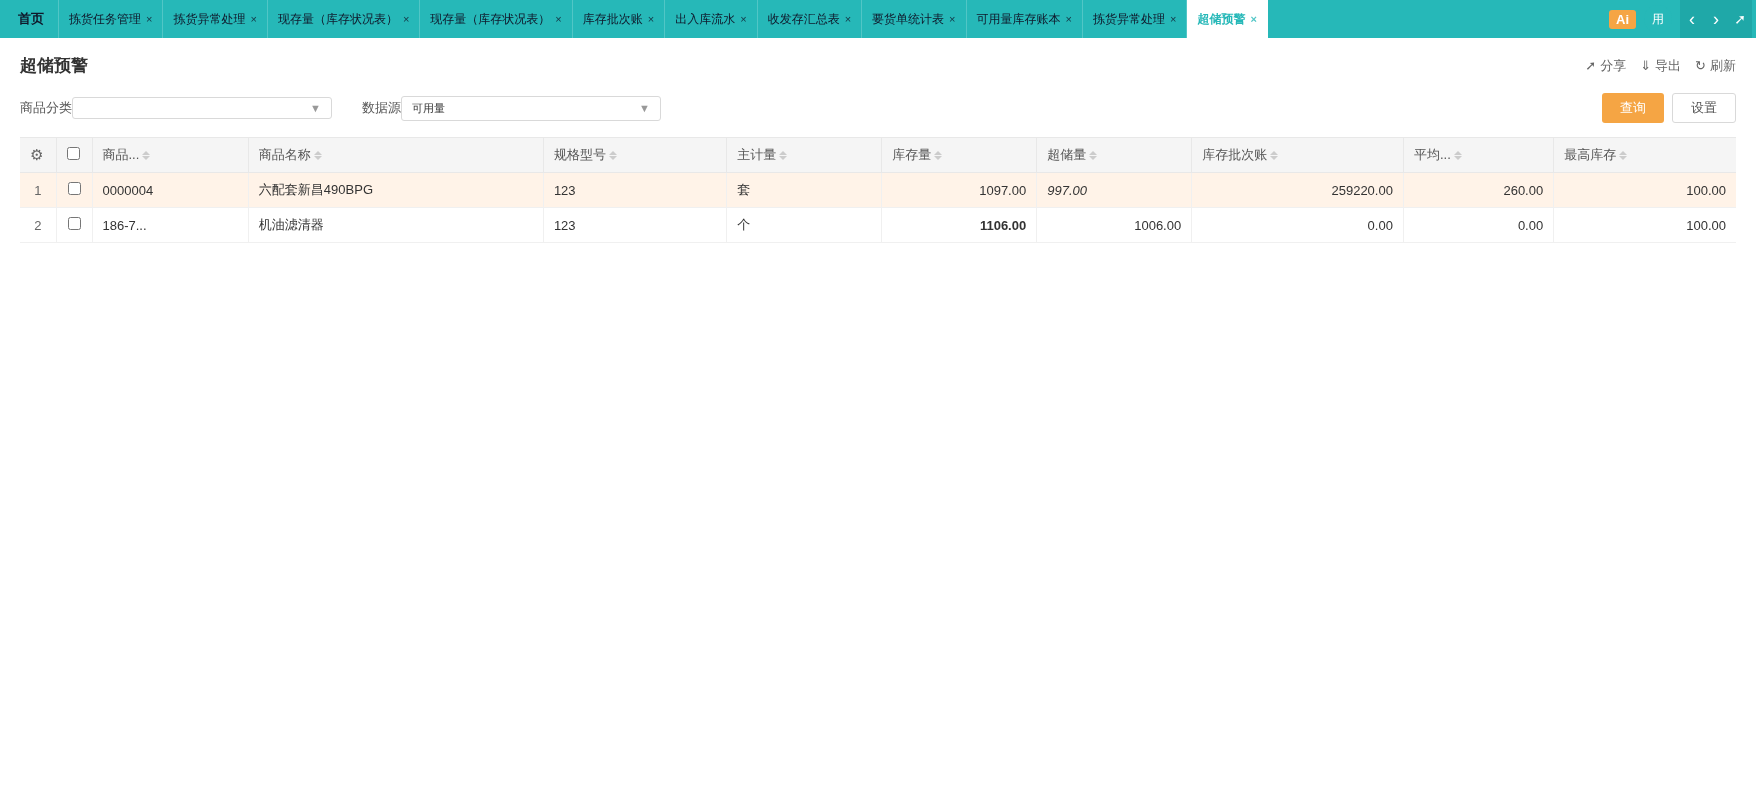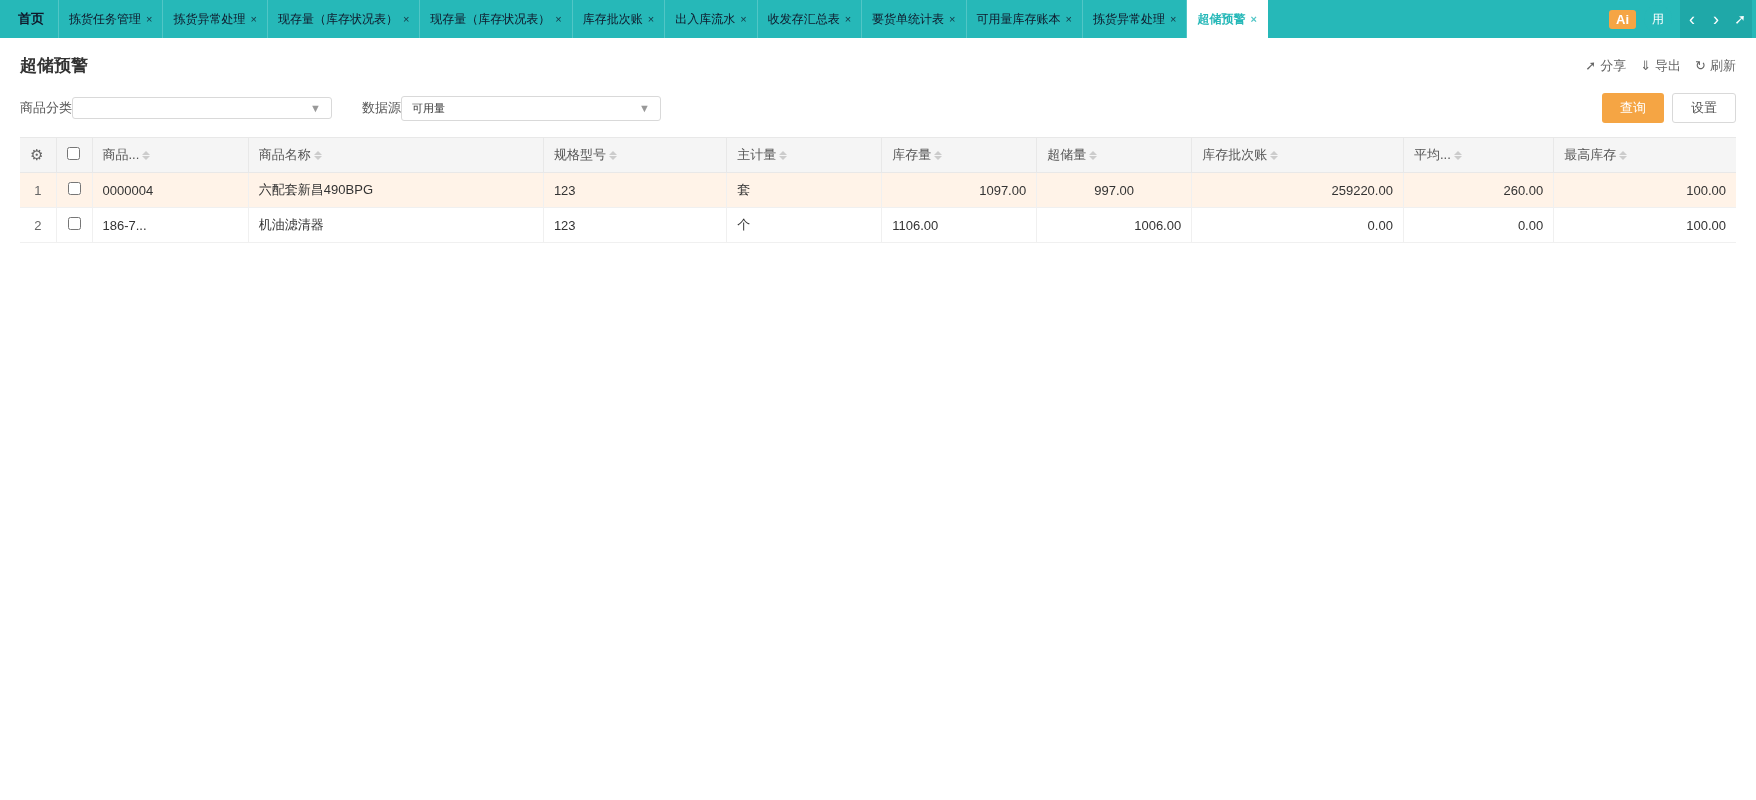--- a/index.html
+++ b/index.html
@@ -439,33 +439,33 @@
     <tbody id="table-body">
 
     <tr class="row-highlight">
           <td class="row-num">1</td>
           <td style="text-align: center;"><input type="checkbox" style=""></td>
           <td>0000004</td>
           <td>六配套新昌490BPG</td>
           <td>123</td>
           <td>套</td>
           <td style="text-align: right;">1097.00</td>
-          <td style="text-align: center;">997.00</td>
+          <td style="text-align: left; font-style: italic;">997.00</td>
           <td style="text-align: right;">259220.00</td>
           <td style="text-align: right;">260.00</td>
           <td style="text-align: right;">100.00</td>
         </tr>
         <tr>
           <td class="row-num">2</td>
           <td style="text-align: center;"><input type="checkbox" style=""></td>
           <td>186-7...</td>
           <td>机油滤清器</td>
           <td>123</td>
           <td>个</td>
-          <td style="text-align: left;">1106.00</td>
+          <td style="text-align: right; font-weight: bold;">1106.00</td>
           <td style="text-align: right;">1006.00</td>
           <td style="text-align: right;">0.00</td>
           <td style="text-align: right;">0.00</td>
           <td style="text-align: right;">100.00</td>
         </tr>
       </tbody>
   </table>
 </div>
 
 </body></html>

